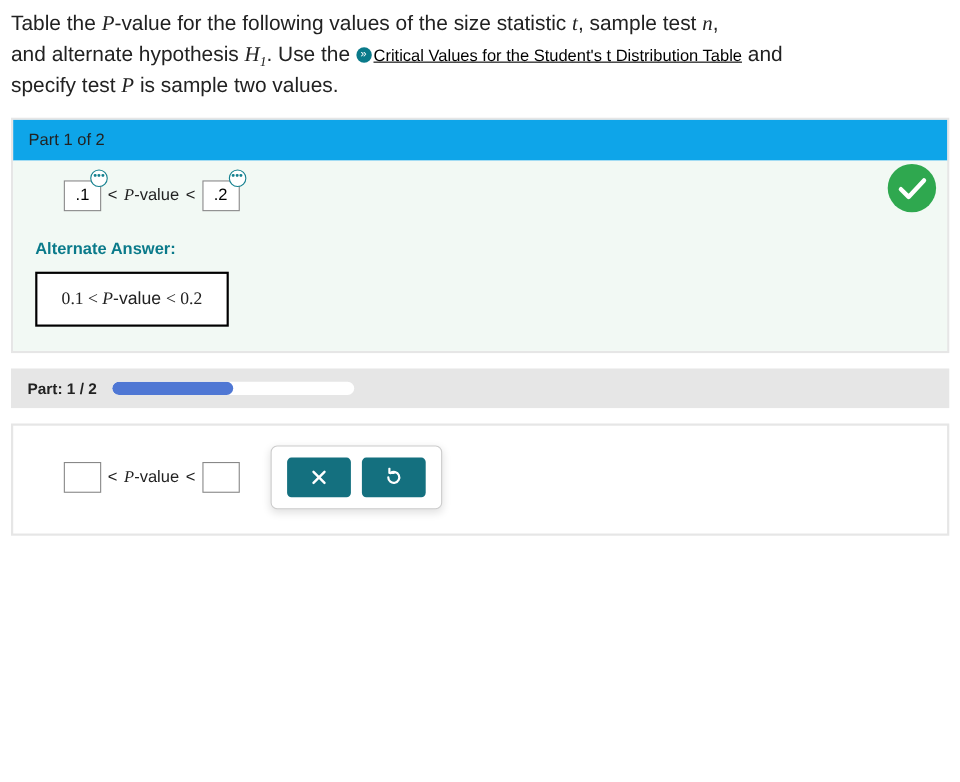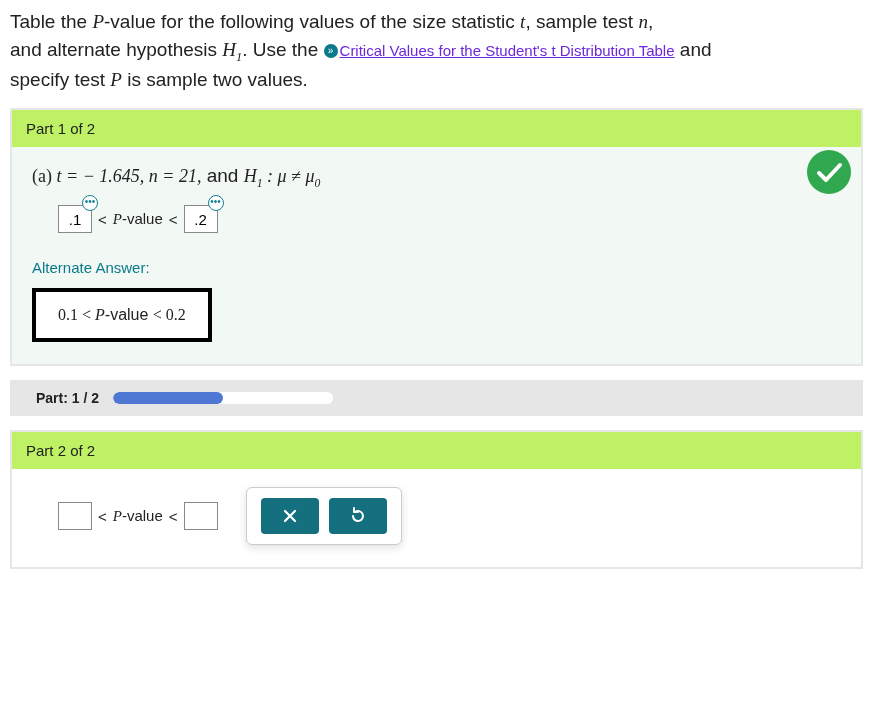--- a/index.html
+++ b/index.html
@@ -8,41 +8,41 @@
     padding: 8px 10px;
     font-family: Verdana, Geneva, sans-serif;
     font-size: 19px;
     color: #222;
     width: 873px;
     background: #fff;
   }
   .question-text { line-height: 1.45; }
   .ital { font-style: italic; font-family: "Times New Roman", serif; }
   .sub { font-size: 0.65em; vertical-align: sub; font-family: "Times New Roman", serif; font-style: italic; }
-  a.table-link { color: #6d28d9; text-decoration: underline; font-size: 15px; }
+  a.table-link { color: #000000; text-decoration: underline; font-size: 15px; }
   .link-icon {
     display: inline-block;
     width: 14px; height: 14px;
     background: #0a7a8a;
     color: #fff;
     border-radius: 50%;
     font-size: 10px;
     line-height: 14px;
     text-align: center;
     vertical-align: middle;
     margin-right: 2px;
   }
   .card {
     border: 2px solid #e6e6e6;
     margin-top: 14px;
     position: relative;
     background: #fff;
   }
   .card-header {
-    background: #bef264;
+    background: #0ea5e9;
     padding: 10px 14px;
     font-size: 15px;
   }
   .card-body { padding: 18px 20px 22px; font-size: 17px; position: relative; }
   .card-body.green { background: #f2f9f4; }
   .eqline { font-family: "Times New Roman", serif; font-size: 18px; margin-bottom: 16px; }
   .eqline .word { font-family: Verdana, sans-serif; font-size: 19px; }
   .answer-row { display: flex; align-items: center; gap: 6px; font-size: 15px; margin-left: 26px; }
   .ibox {
     width: 34px; height: 28px;
@@ -59,40 +59,40 @@
     width: 16px; height: 16px;
     border: 1px solid #14808f;
     border-radius: 50%;
     color: #14808f;
     font-size: 10px;
     line-height: 12px;
     text-align: center;
     background: #fff;
   }
   .pvlabel { font-style: italic; font-family: "Times New Roman", serif; }
-  .alt-heading { color: #0a7a8a; font-weight: normal; font-size: 15px; margin: 26px 0 12px; }
+  .alt-heading { color: #0a7a8a; font-weight: bold; font-size: 15px; margin: 26px 0 12px; }
   .alt-box {
     display: inline-block;
-    border: 4px solid #000000;
+    border: 2px solid #000000;
     background: #fff;
     padding: 14px 22px;
     font-size: 16px;
   }
   .check-badge {
     position: absolute;
     right: 10px; top: 40px;
     width: 44px; height: 44px;
     background: #2fa84f;
     border-radius: 50%;
     z-index: 2;
   }
   .check-badge svg { width: 44px; height: 44px; }
   .progress-bar-outer {
     background: #e6e6e6;
-    padding: 10px 26px;
+    padding: 10px 15px;
     font-size: 14px;
     display: flex;
     align-items: center;
     gap: 14px;
     margin-top: 14px;
   }
   .progress-track {
     width: 220px; height: 12px;
     background: #fff;
     border-radius: 6px;
@@ -140,23 +140,20 @@
 </div>
 
 <div class="card">
   <div class="check-badge">
     <svg viewBox="0 0 44 44">
         <path d="M12 23 L19 30 L33 15" stroke="#fff" stroke-width="4" fill="none" stroke-linecap="round" stroke-linejoin="round"></path>
       </svg>
   </div>
   <div class="card-header">Part 1 of 2</div>
   <div class="card-body green">
-    <div class="eqline">
-      <span>(a) </span><span class="ital">t = − 1.645,  n = 21,</span><span class="word">  and  </span><span class="ital">H</span><span class="sub">1</span><span class="ital"> : μ ≠ μ</span><span class="sub">0</span>
-    </div>
     <div class="answer-row">
       <span class="dots-wrap">
         <input class="ibox" value=".1" style="">
         <span class="dots">•••</span>
       </span>
       <span>&lt;</span>
       <span><span class="pvlabel">P</span><span>-value</span></span>
       <span>&lt;</span>
       <span class="dots-wrap">
         <input class="ibox" value=".2" style="">
@@ -171,21 +168,20 @@
 </div>
 
 <div class="progress-bar-outer">
   <span><b>Part: 1 / 2</b></span>
   <div class="progress-track">
     <div class="progress-fill" style="width:50%"></div>
   </div>
 </div>
 
 <div class="card">
-  <div class="card-header">Part 2 of 2</div>
   <div class="card-body">
     <div class="row2">
       <div class="answer-row" style="margin-left:0">
         <input class="ibox" value="" style="">
         <span>&lt;</span>
         <span><span class="pvlabel">P</span><span>-value</span></span>
         <span>&lt;</span>
         <input class="ibox" value="" style="">
       </div>
       <div class="action-panel">

